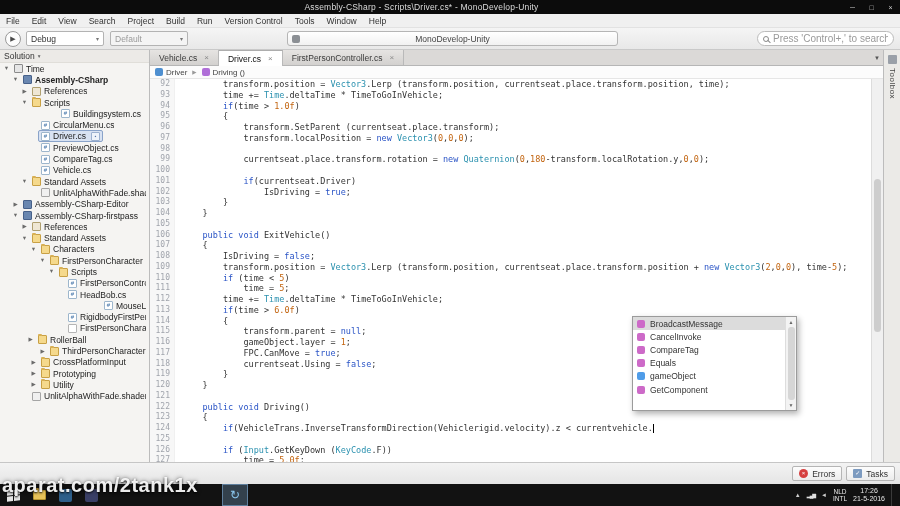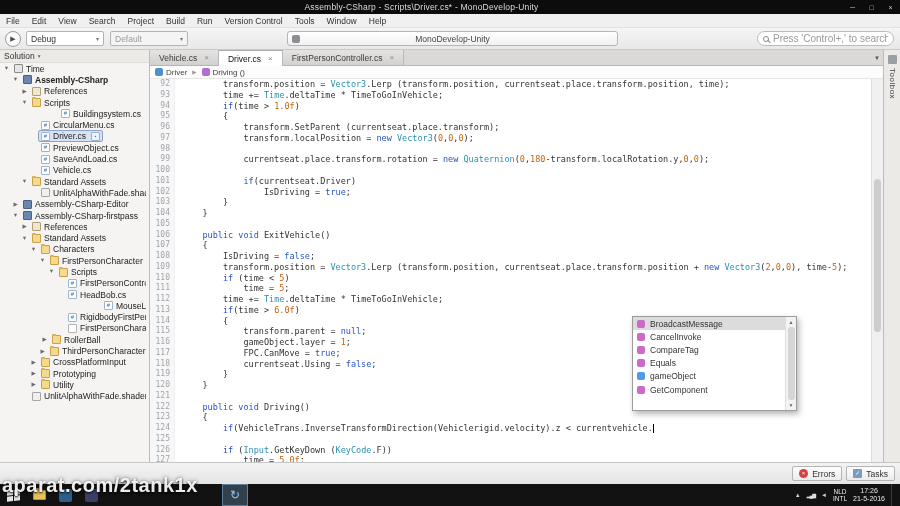--- a/index.html
+++ b/index.html
@@ -259,21 +259,21 @@
             <span class="expander"></span>
             <span class="row-box">
               <span class="ticon cs"></span>
               <span class="tlabel">PreviewObject.cs</span>
             </span>
           </div>
           <div class="tree-row" style="padding-left: 29px;">
             <span class="expander"></span>
             <span class="row-box">
               <span class="ticon cs"></span>
-              <span class="tlabel">SaveAndLoad.cs</span>
+              <span class="tlabel">CompareTag.cs</span>
             </span>
           </div>
           <div class="tree-row" style="padding-left: 29px;">
             <span class="expander"></span>
             <span class="row-box">
               <span class="ticon cs"></span>
               <span class="tlabel">Vehicle.cs</span>
             </span>
           </div>
           <div class="tree-row" style="padding-left: 20px;">
@@ -367,21 +367,21 @@
               <span class="tlabel">RigidbodyFirstPersonCont</span>
             </span>
           </div>
           <div class="tree-row" style="padding-left: 56px;">
             <span class="expander"></span>
             <span class="row-box">
               <span class="ticon doc"></span>
               <span class="tlabel">FirstPersonCharacterGuideline</span>
             </span>
           </div>
-          <div class="tree-row" style="padding-left: 40px;">
+          <div class="tree-row" style="padding-left: 26px;">
             <span class="expander">▶</span>
             <span class="row-box">
               <span class="ticon folder"></span>
               <span class="tlabel">RollerBall</span>
             </span>
           </div>
           <div class="tree-row" style="padding-left: 38px;">
             <span class="expander">▶</span>
             <span class="row-box">
               <span class="ticon folder"></span>

